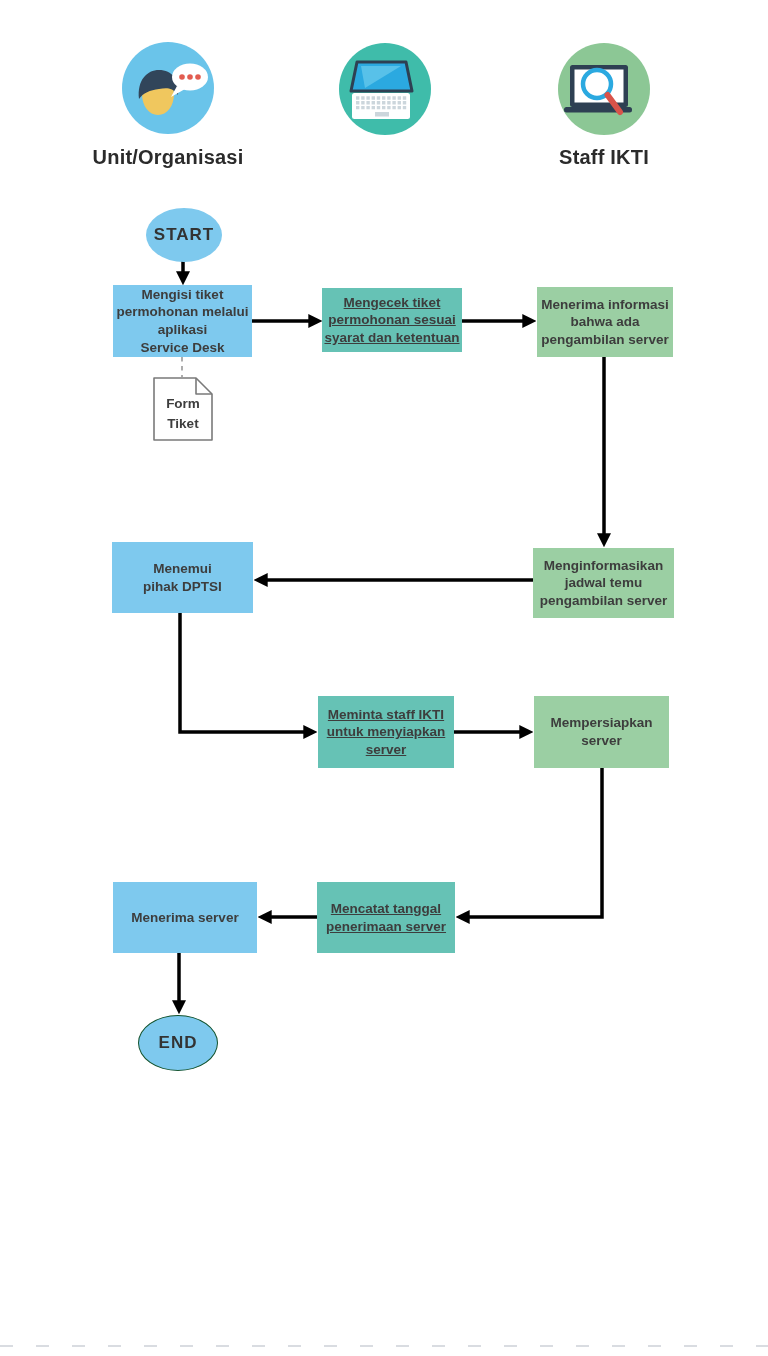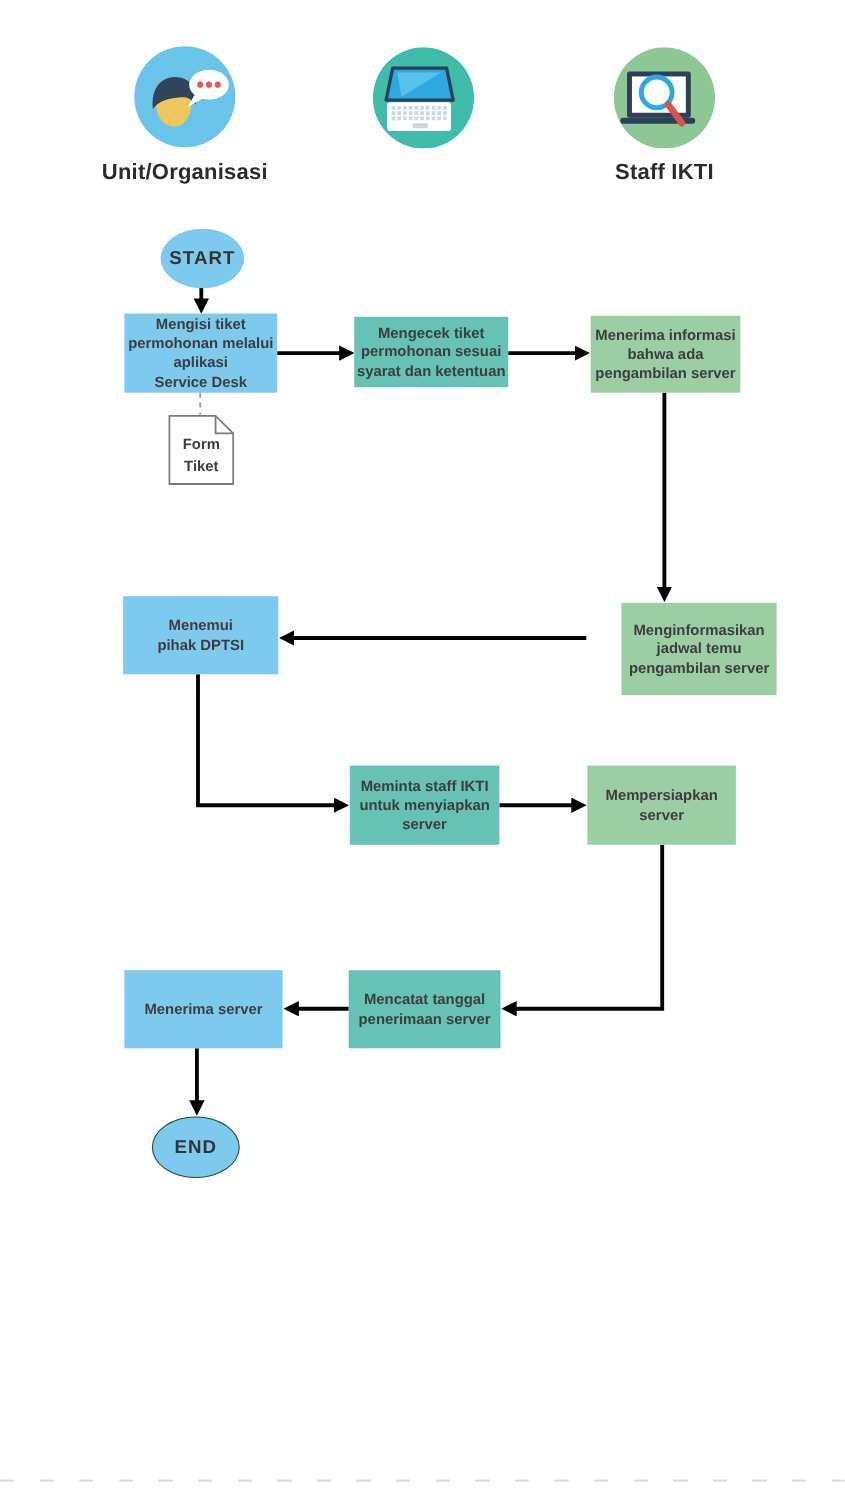--- a/index.html
+++ b/index.html
@@ -14,21 +14,21 @@
     position:absolute;top:146px;width:220px;text-align:center;
     font-size:20px;font-weight:600;color:#2b2b2b;letter-spacing:.2px;
   }
   
   .node{
     position:absolute;display:flex;align-items:center;justify-content:center;
     text-align:center;white-space:pre-line;
     font-size:13.5px;line-height:1.3;font-weight:600;color:#3d3d3d;
   }
   .node.blue{background:#7ec9ee;}
-  .node.teal{background:#66c2b5;}
+  .node.teal{background:#66c2b5;text-decoration:underline;}
   .node.green{background:#9bcfa3;}
   .terminal{
     position:absolute;display:flex;align-items:center;justify-content:center;
     border-radius:50%;background:#7ec9ee;
     font-size:17px;font-weight:600;color:#333333;letter-spacing:1px;
     box-sizing:border-box;
   }
   .terminal.end{border:1px solid #14532d;}
   .doc-label{
     position:absolute;left:154px;top:394px;width:58px;text-align:center;
@@ -121,21 +121,21 @@
 Service Desk</div>
 
   <div class="node teal" style="left:322px;top:288px;width:140px;height:64px;">Mengecek tiket
 permohonan sesuai
 syarat dan ketentuan</div>
 
   <div class="node green" style="left:537px;top:287px;width:136px;height:70px;">Menerima informasi
 bahwa ada
 pengambilan server</div>
 
-  <div class="node green" style="left:533px;top:548px;width:141px;height:84px;margin-left:32px;">Menginformasikan
+  <div class="node green" style="left:533px;top:548px;width:141px;height:70px;">Menginformasikan
 jadwal temu
 pengambilan server</div>
 
   <div class="node blue" style="left:112px;top:542px;width:141px;height:71px;">Menemui
 pihak DPTSI</div>
 
   <div class="node teal" style="left:318px;top:696px;width:136px;height:72px;">Meminta staff IKTI
 untuk menyiapkan
 server</div>
 

